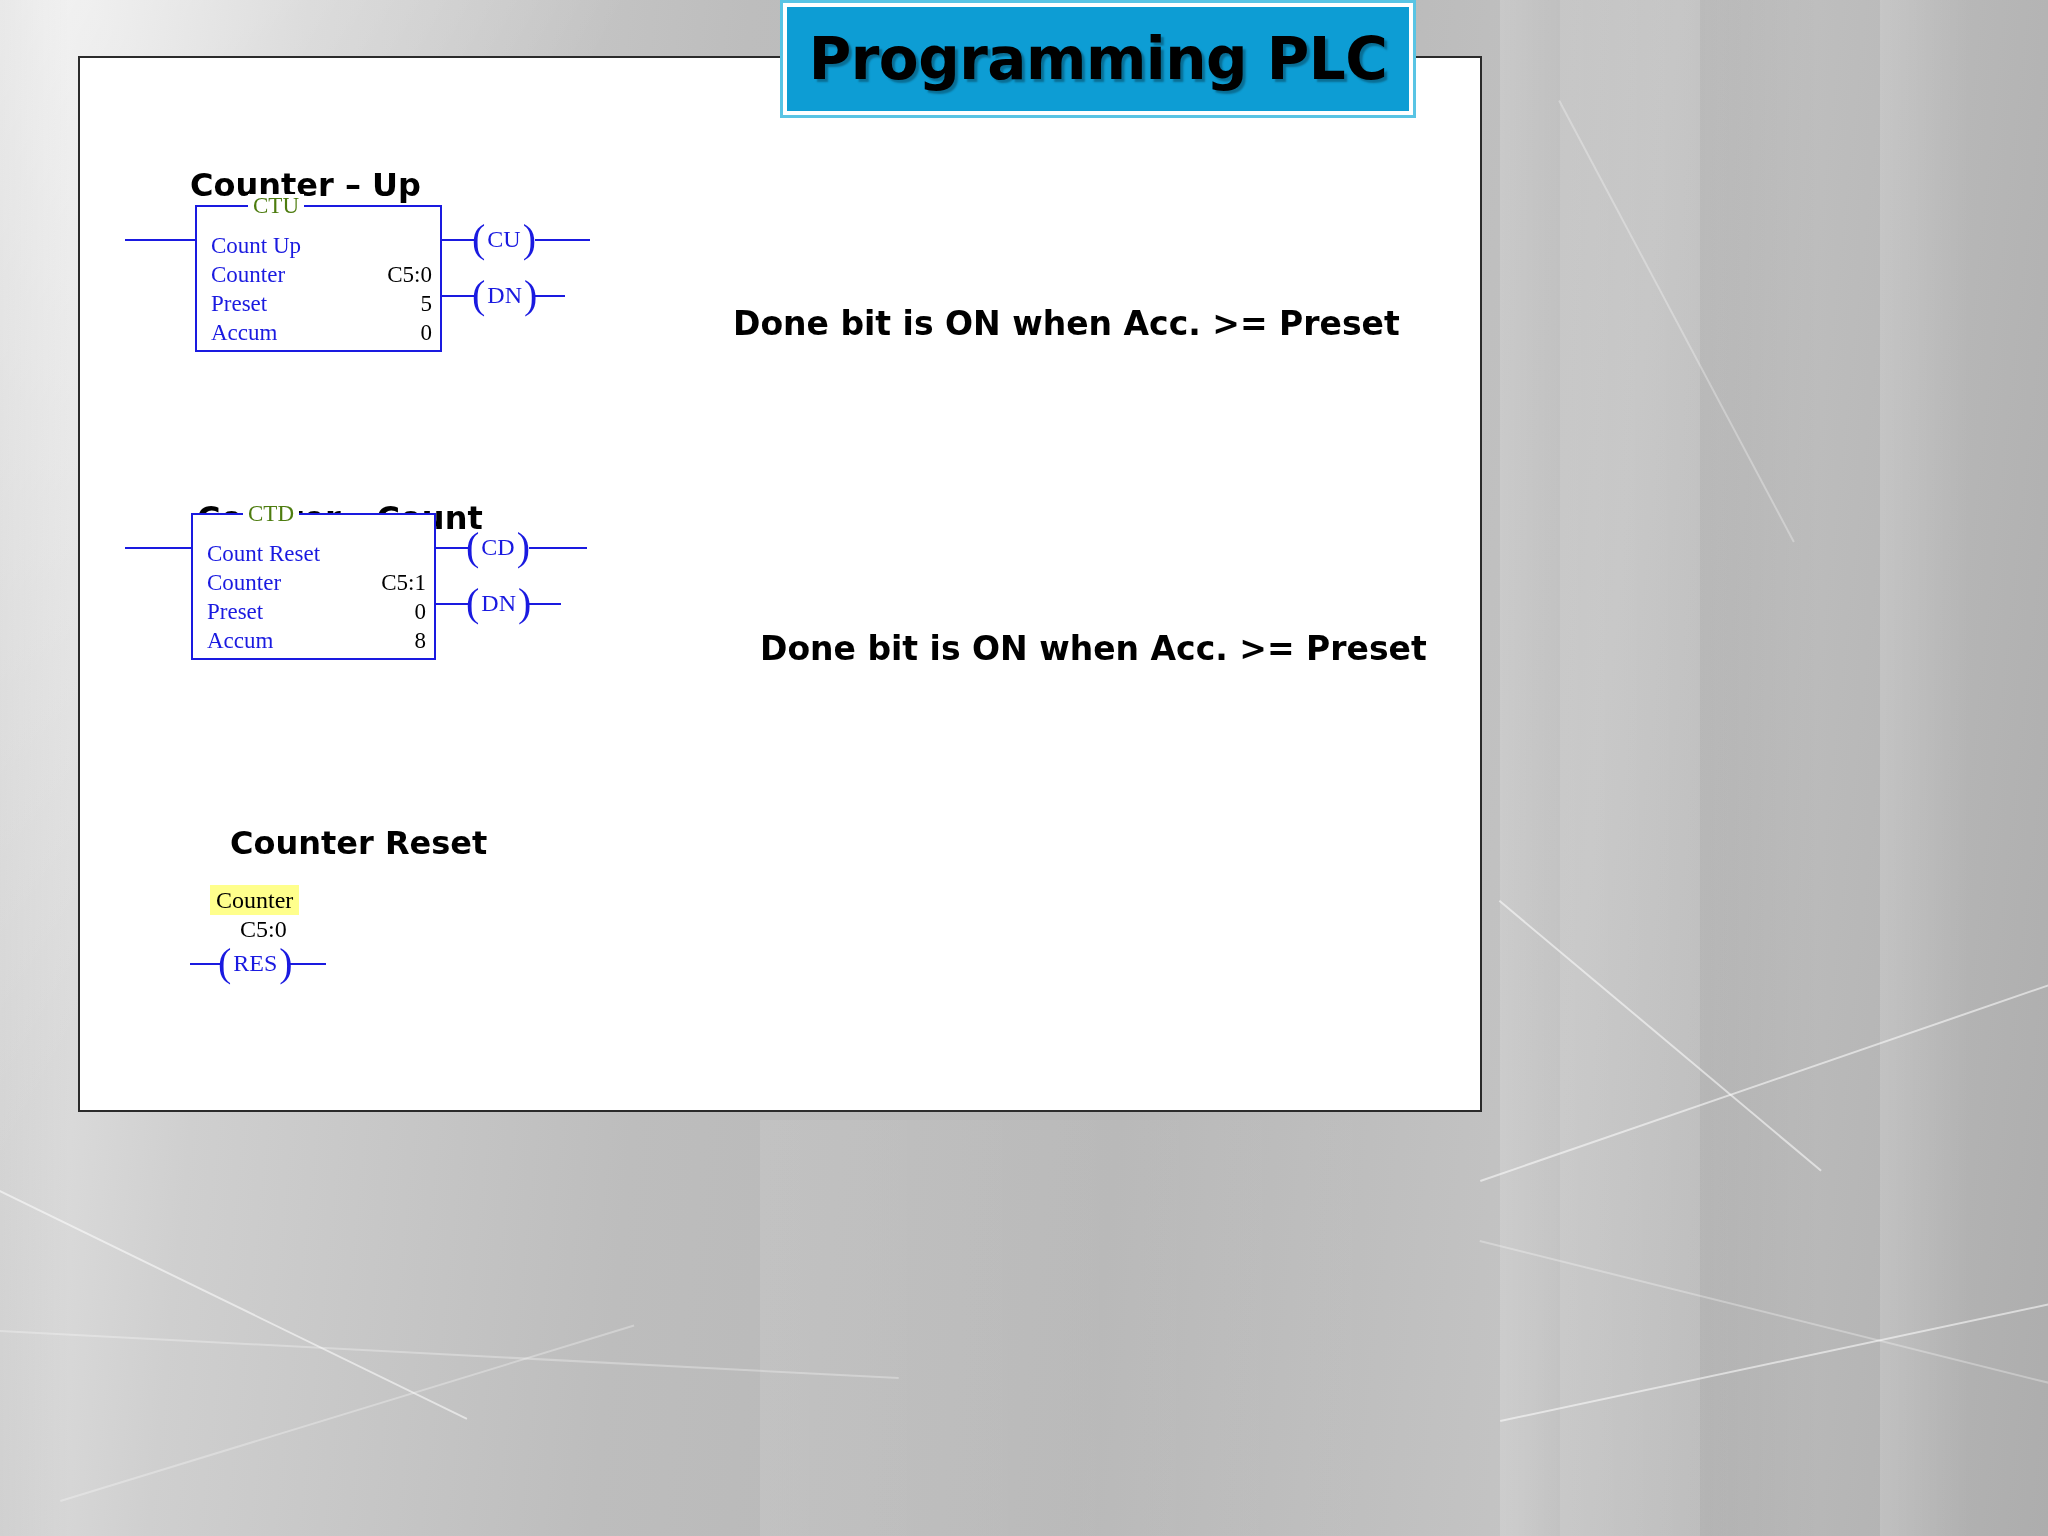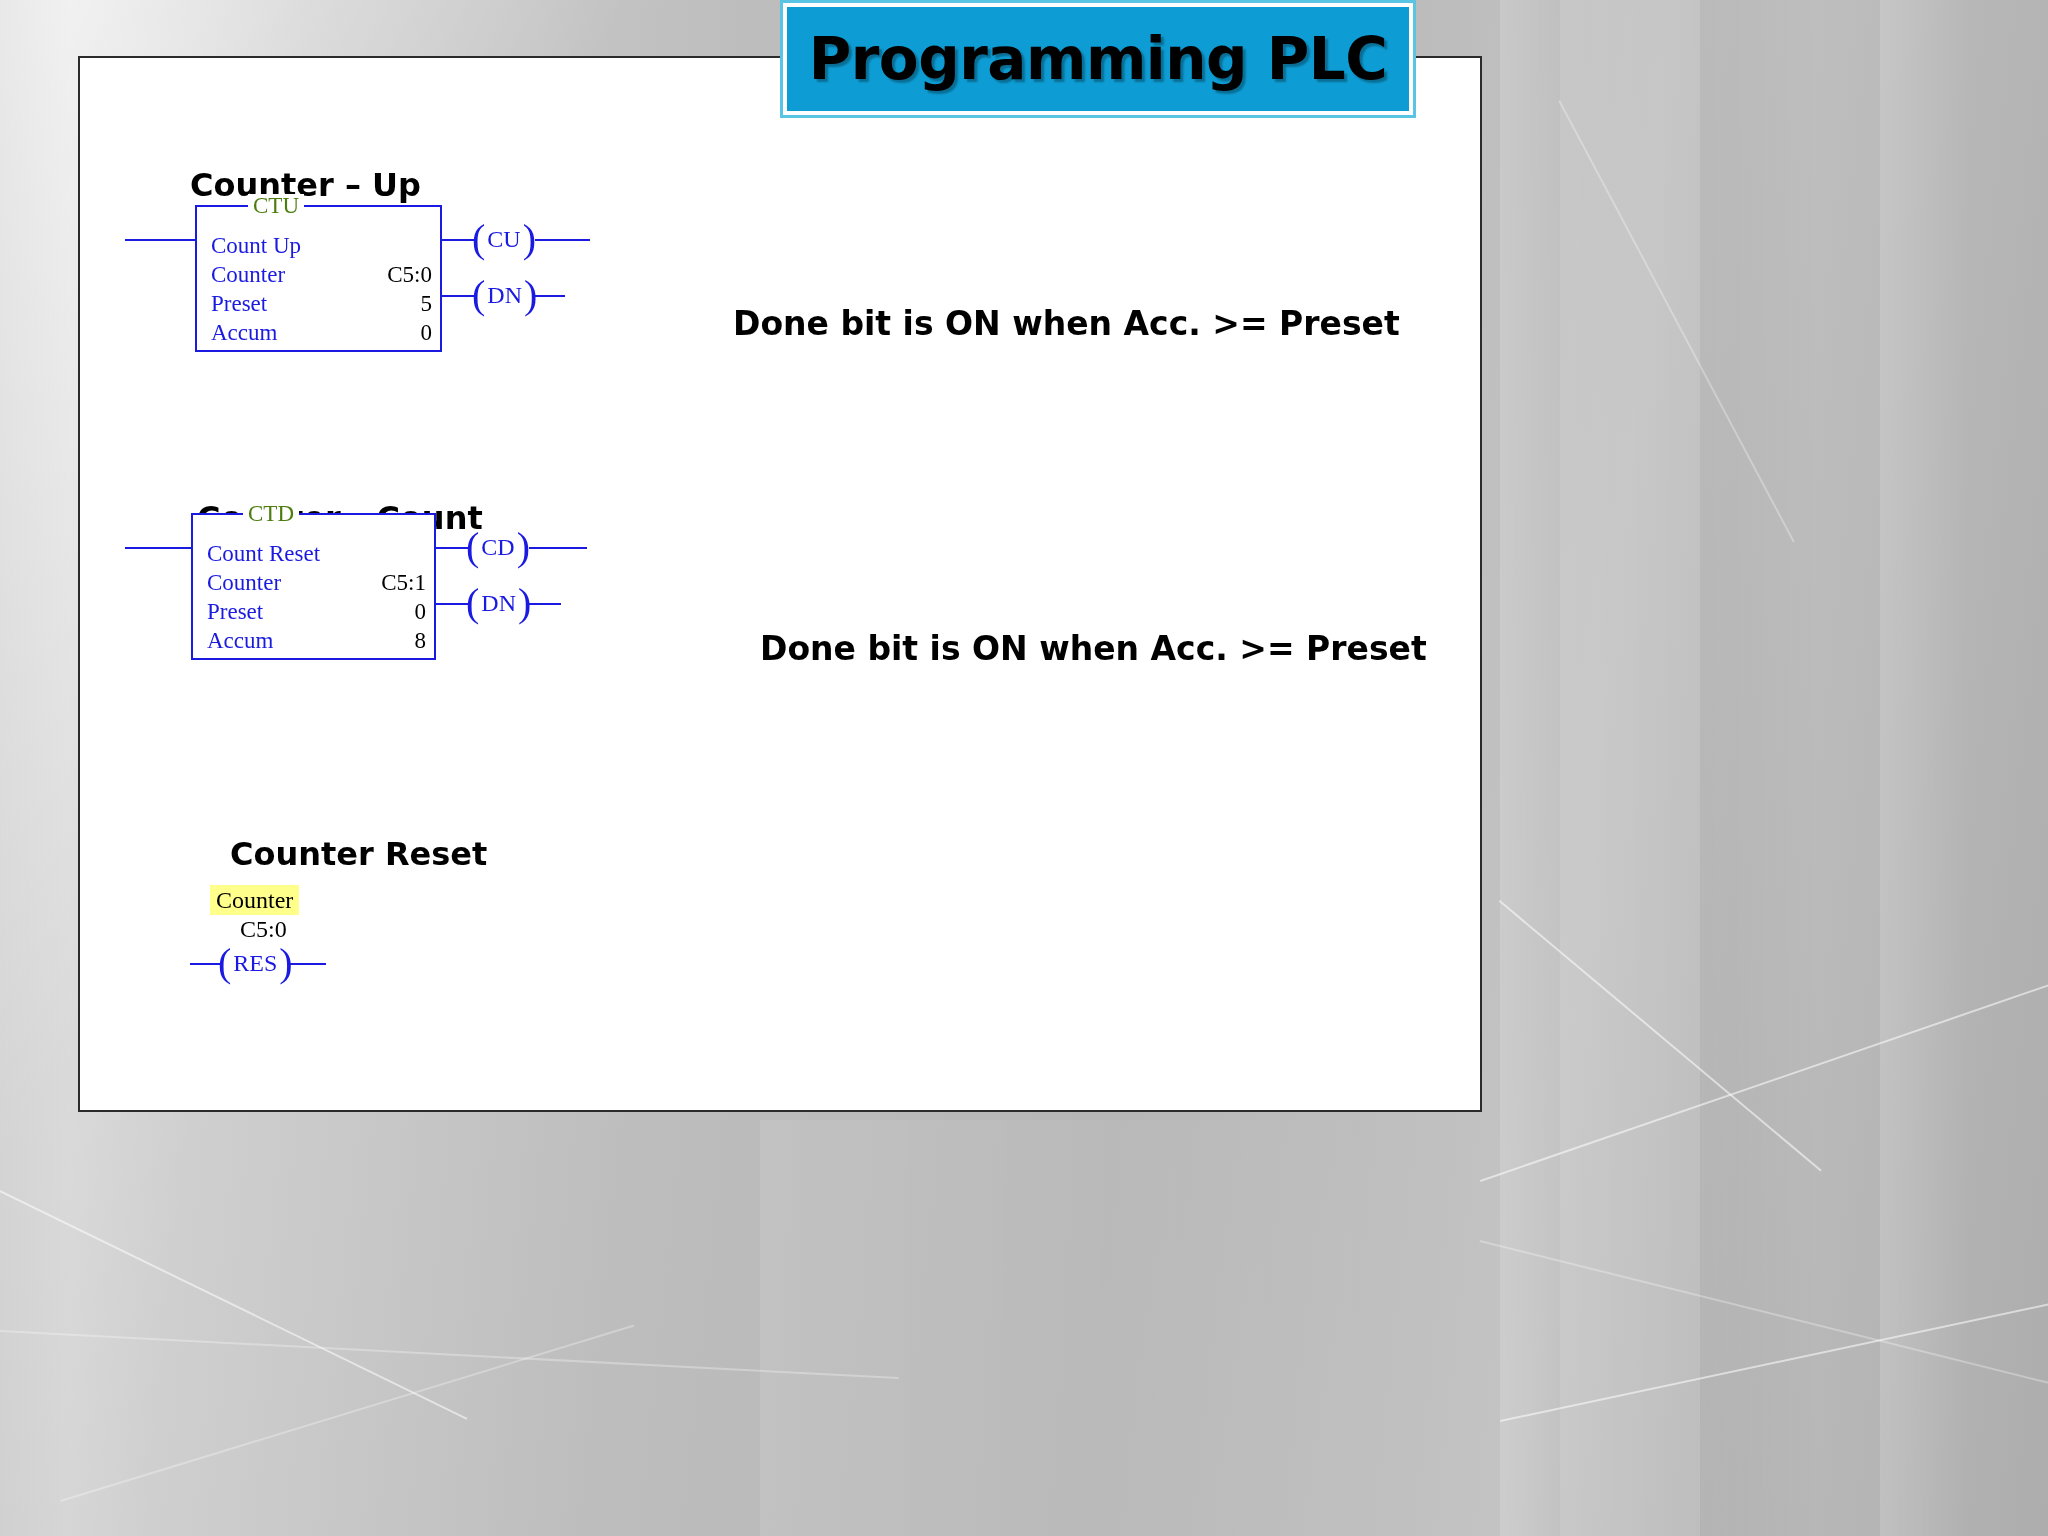--- a/index.html
+++ b/index.html
@@ -95,21 +95,21 @@
   .heading {
     position: absolute;
     color: #000000;
     font-family: "DejaVu Sans", sans-serif;
     font-size: 32px;
     font-weight: bold;
     white-space: nowrap;
   }
   #heading-ctu  { left: 110px; top: 108px; }
   #heading-ctd  { left: 117px; top: 441px; }
-  #heading-res  { left: 150px; top: 766px; margin-top: 11px; }
+  #heading-res  { left: 150px; top: 766px; }
 
   
   .note {
     position: absolute;
     color: #000000;
     font-family: "DejaVu Sans", sans-serif;
     font-size: 33px;
     font-weight: bold;
     white-space: nowrap;
   }

